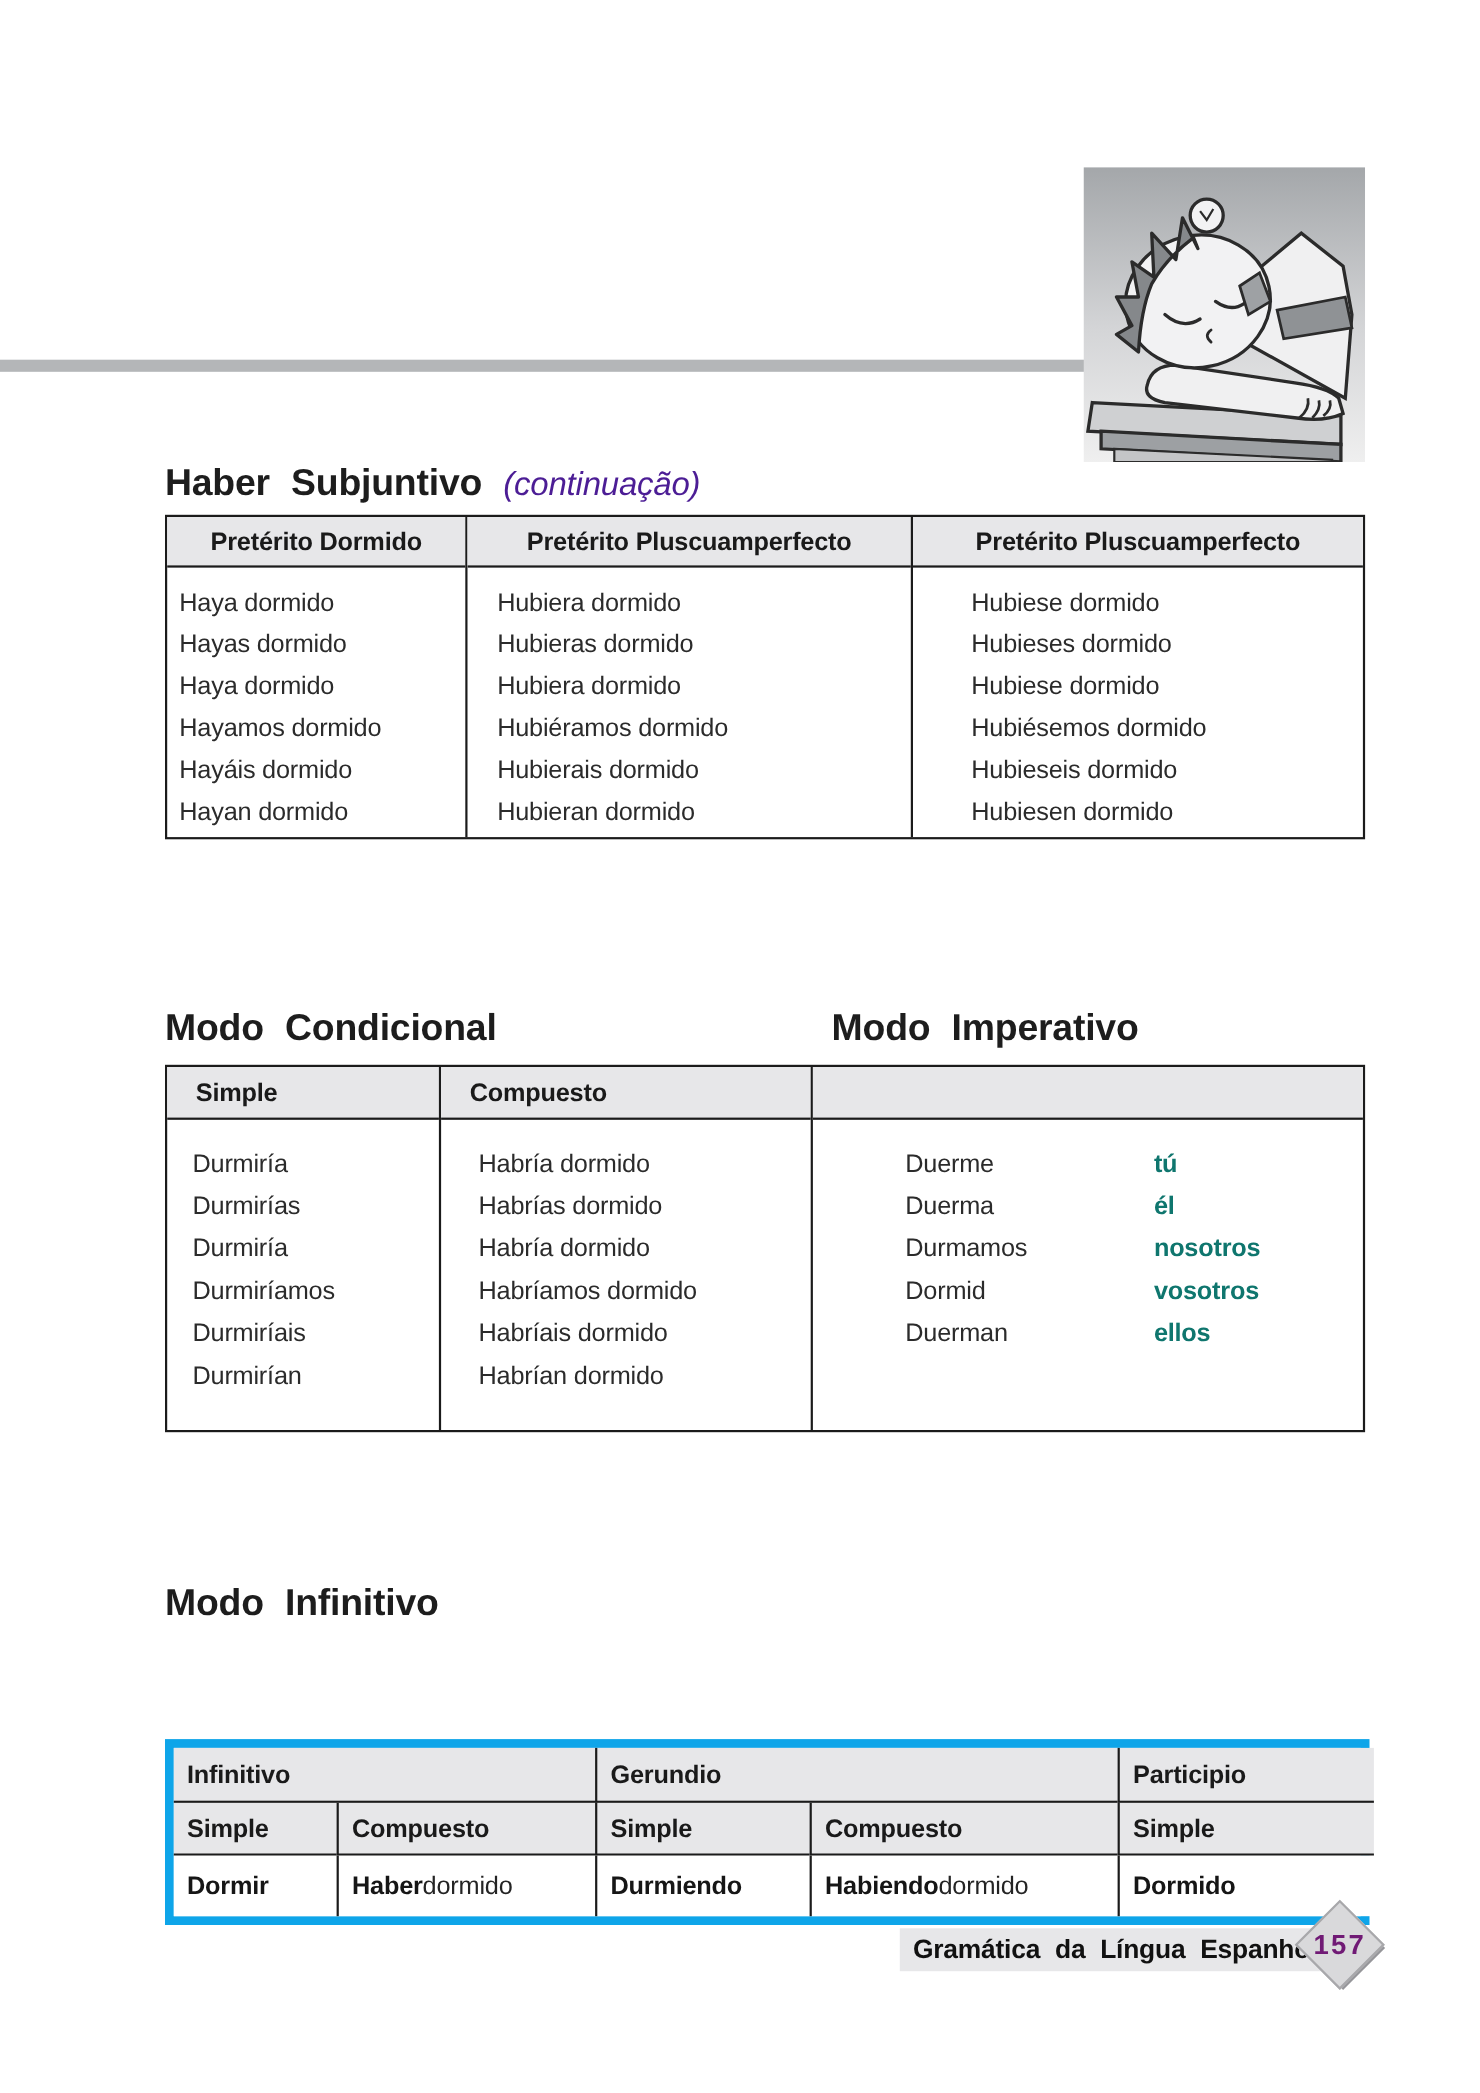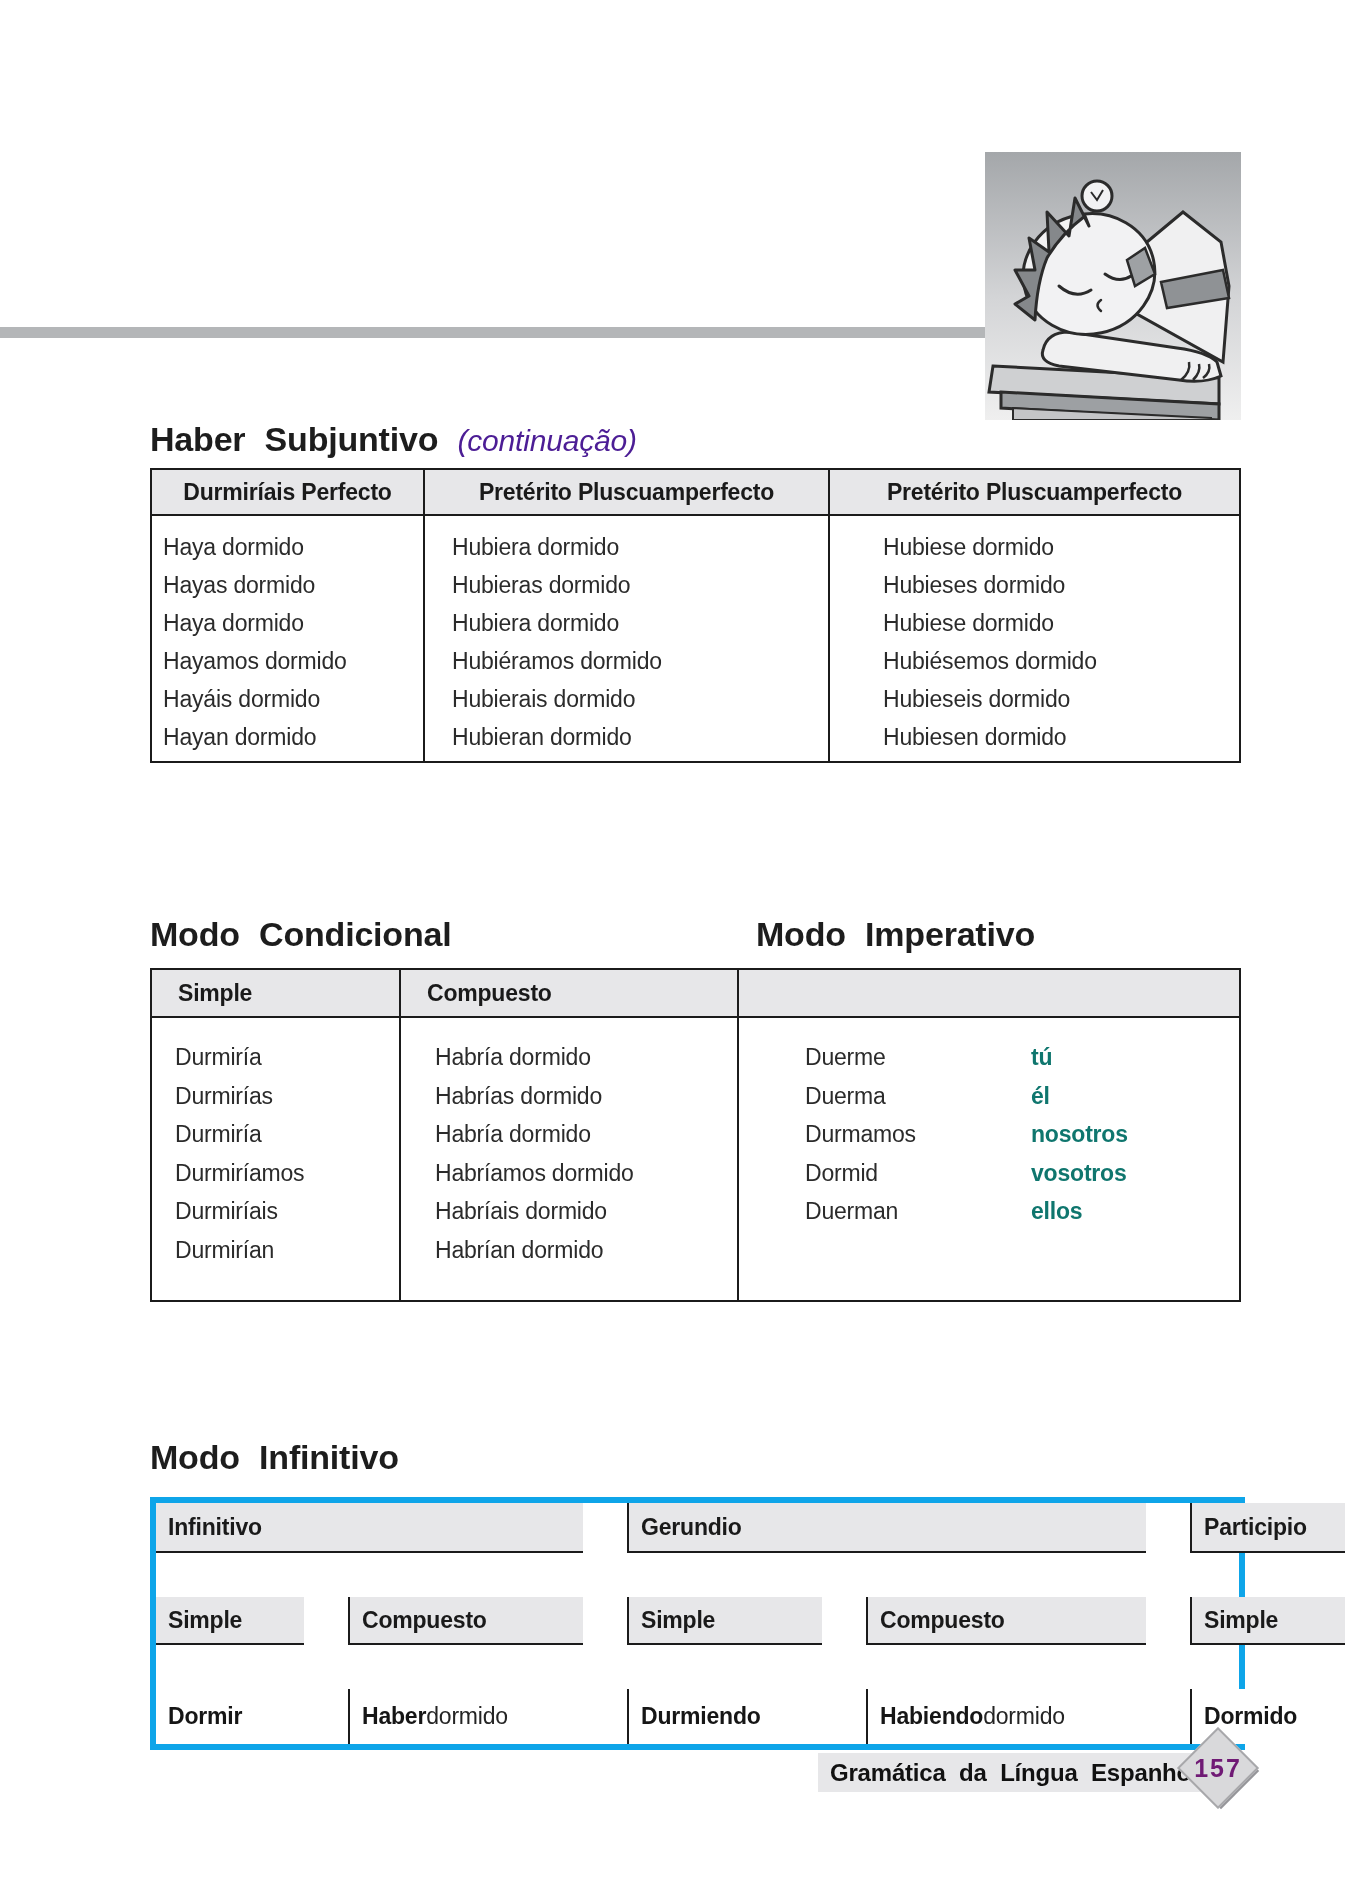--- a/index.html
+++ b/index.html
@@ -30,31 +30,31 @@
   .tbl-subj .bodycell{padding-top:12px;}
   .subj-c1{width:271px;}  .subj-c1 .bodycell{padding-left:11px;}
   .subj-c2{width:405px;}  .subj-c2 .bodycell{padding-left:27px;}
   .subj-c3{width:411px;}  .subj-c3 .bodycell{padding-left:53px;}
   
   .tbl-cond{left:150px;top:968px;width:1091px;height:334px;}
   .tbl-cond .hd{height:48px;padding-left:26px;}
   .tbl-cond .bodycell{padding-top:20px;}
   .cond-c1{width:247px;} .cond-c1 .bodycell{padding-left:23px;}
   .cond-c2{width:338px;} .cond-c2 .bodycell{padding-left:34px;}
-  .cond-c3{width:502px;} .cond-c3 .bodycell{padding-left:66px;}
+  .cond-c3{width:502px;} .cond-c3 .bodycell{padding-left:84px;}
   .line-2{line-height:38.5px;white-space:nowrap;}
   .imp-row{display:flex;line-height:38.5px;white-space:nowrap;}
   .imp-verb{width:226px;}
   .imp-pro{font-weight:bold;color:#0f766e;}
   
   .tbl-inf{
-    position:absolute;left:150px;top:1497px;width:1095px;box-sizing:border-box;
-    border:6px solid #0ea5e9;display:grid;
+    position:absolute;left:150px;top:1581px;width:1095px;box-sizing:border-box;
+    border:8px solid #0ea5e9;display:grid;
     grid-template-columns:148px 235px 195px 280px 233px;
-    grid-template-rows:50px 48px 55px;background:#ffffff;gap:44px;
+    grid-template-rows:50px 48px 55px;background:#ffffff;
   }
   .gcell{box-sizing:border-box;display:flex;align-items:center;padding-left:12px;
          font-size:23px;white-space:nowrap;}
   .grow1{background:#e7e7e9;font-weight:bold;border-bottom:2px solid #1b1b1b;color:#1a1a1a;}
   .grow2{background:#e7e7e9;font-weight:bold;border-bottom:2px solid #1b1b1b;color:#1a1a1a;}
   .grow3{background:#ffffff;color:#242424;}
   .bl{border-left:2px solid #1b1b1b;}
   .span2{grid-column:span 2;}
   .bold{font-weight:bold;color:#161616;}
   .reg{font-weight:normal;}
@@ -113,21 +113,21 @@
     </svg>
   </div>
 
   <div class="sec-title" style="left:150px;top:420px;">
     <span>Haber Subjuntivo</span>
     <span class="note">(continuação)</span>
   </div>
 
   <div class="tbl tbl-subj">
     <div class="col subj-c1">
-      <div class="hd center">Durmiríais Perfecto</div>
+      <div class="hd center">Pretérito Dormido</div>
       <div class="bodycell">
         <div class="line">Haya dormido</div>
         <div class="line">Hayas dormido</div>
         <div class="line">Haya dormido</div>
         <div class="line">Hayamos dormido</div>
         <div class="line">Hayáis dormido</div>
         <div class="line">Hayan dormido</div>
       </div>
     </div>
     <div class="col subj-c2">

